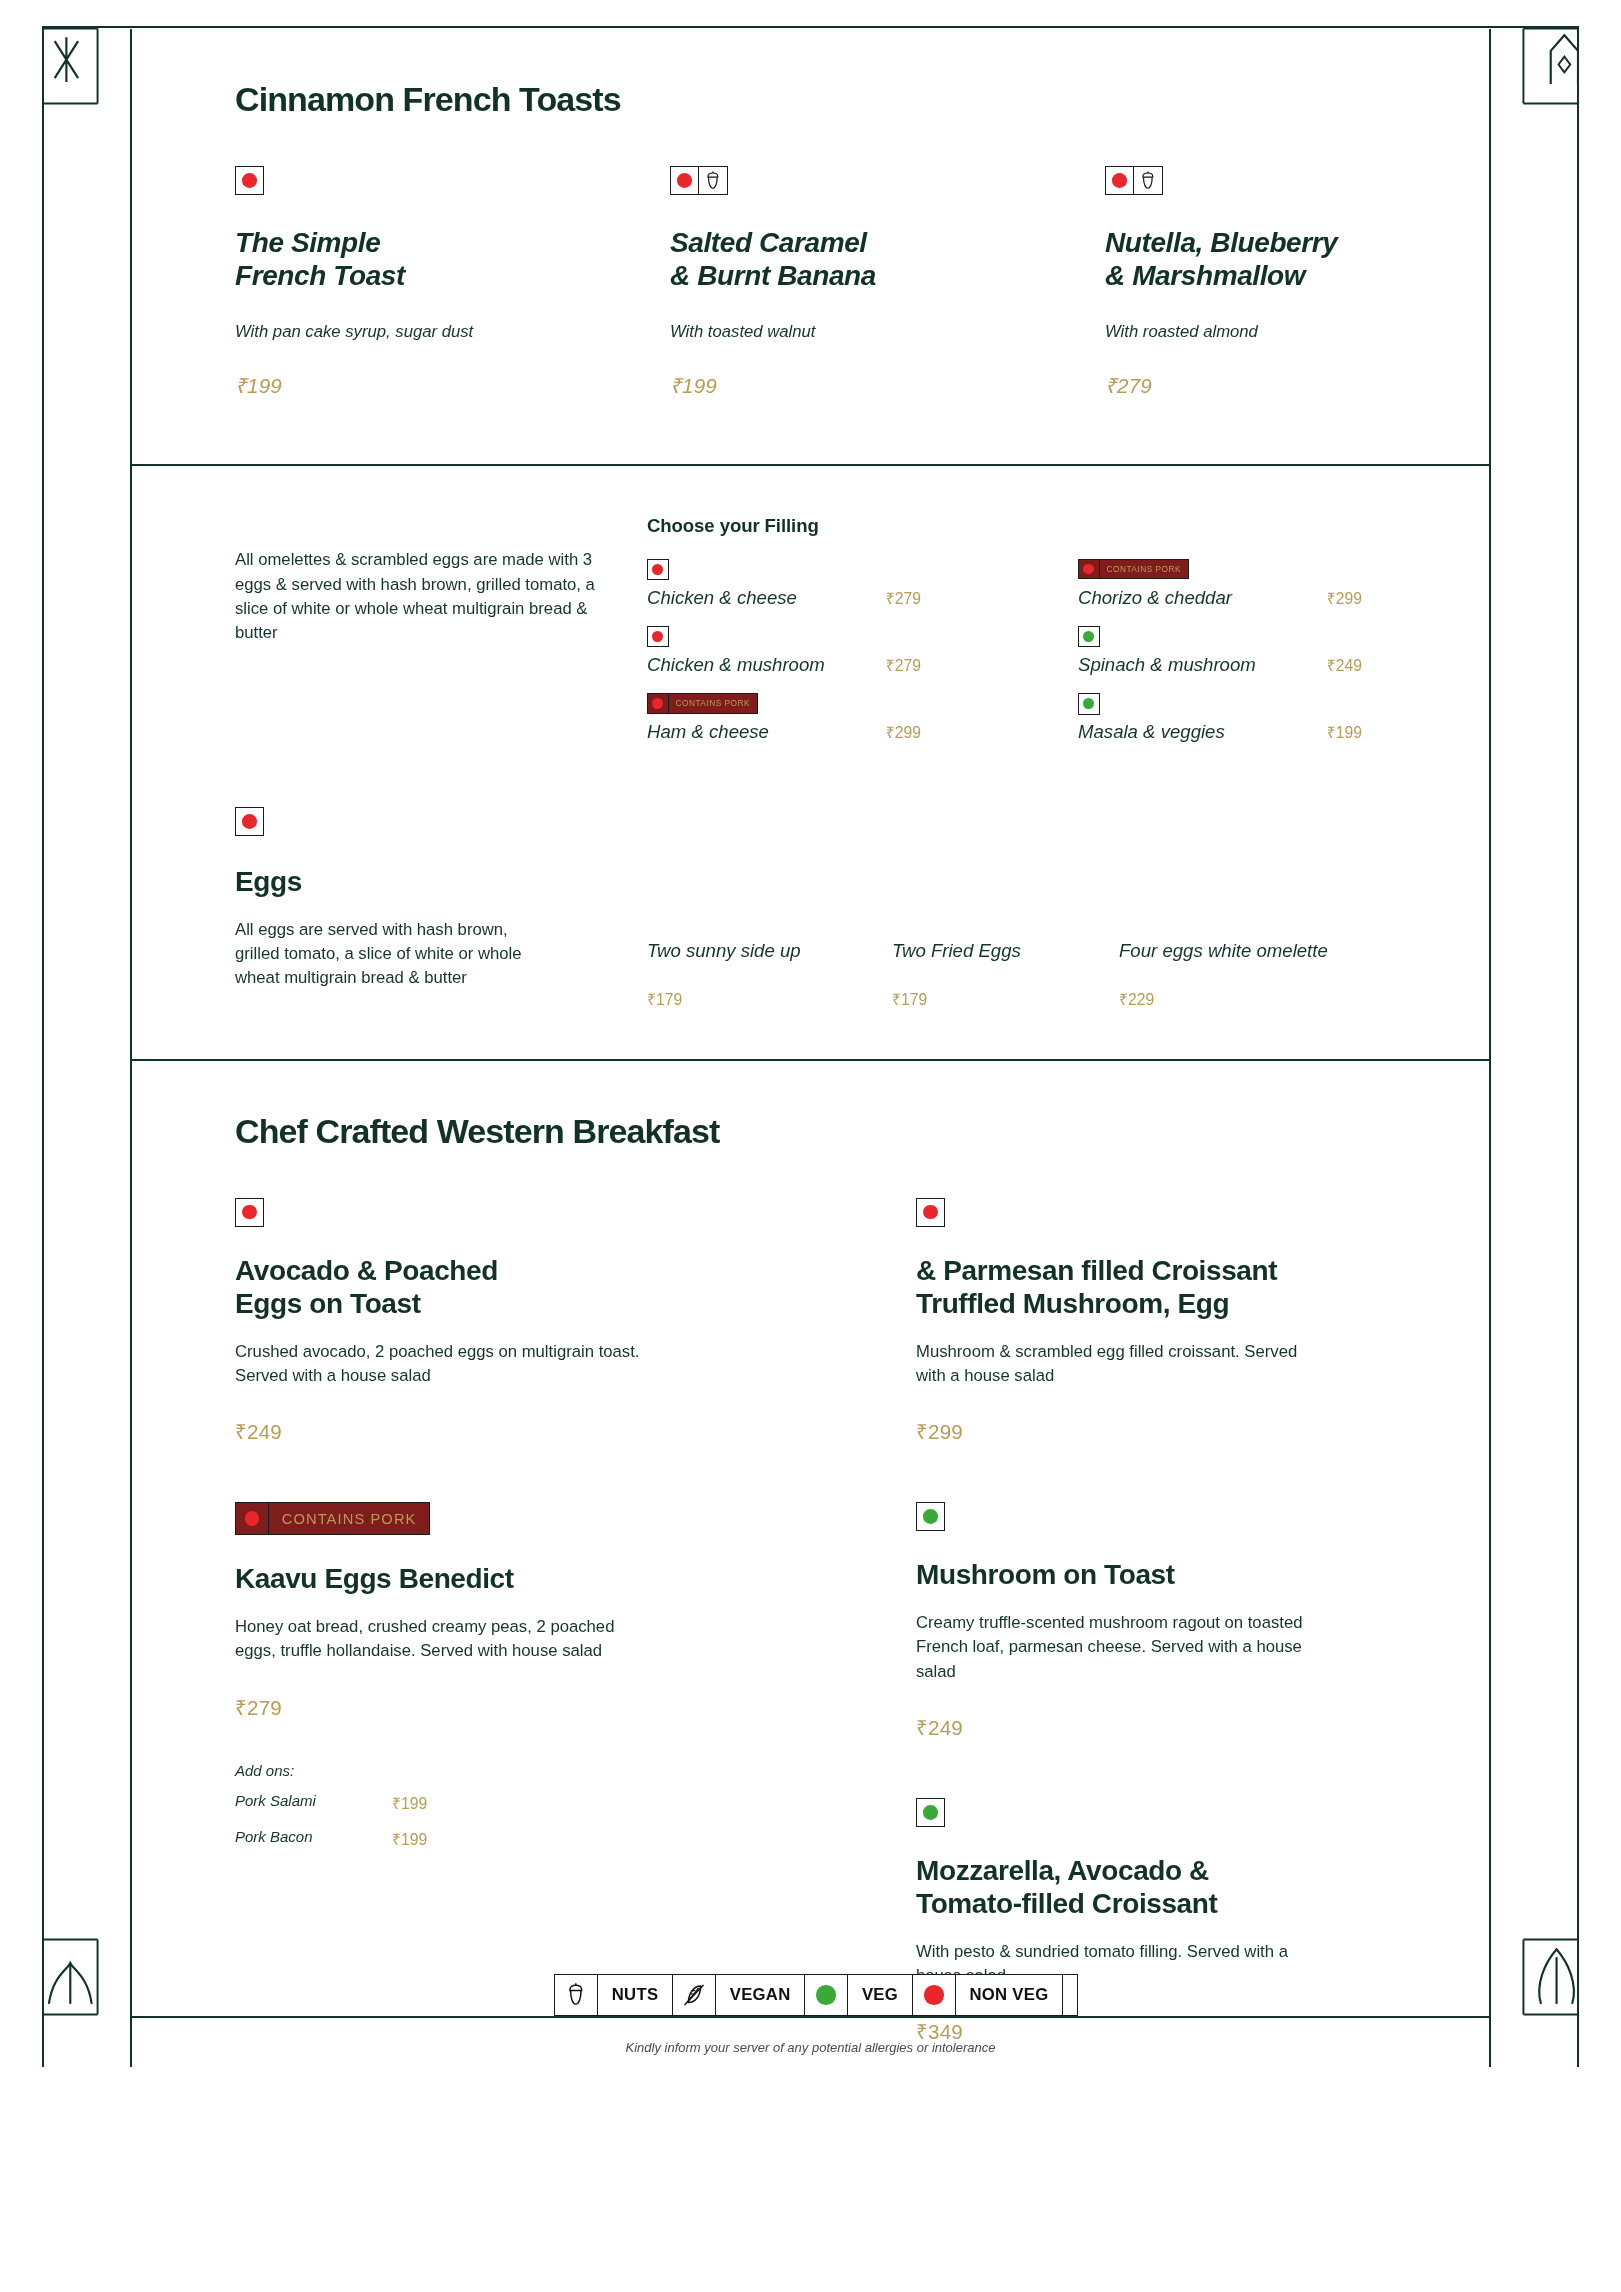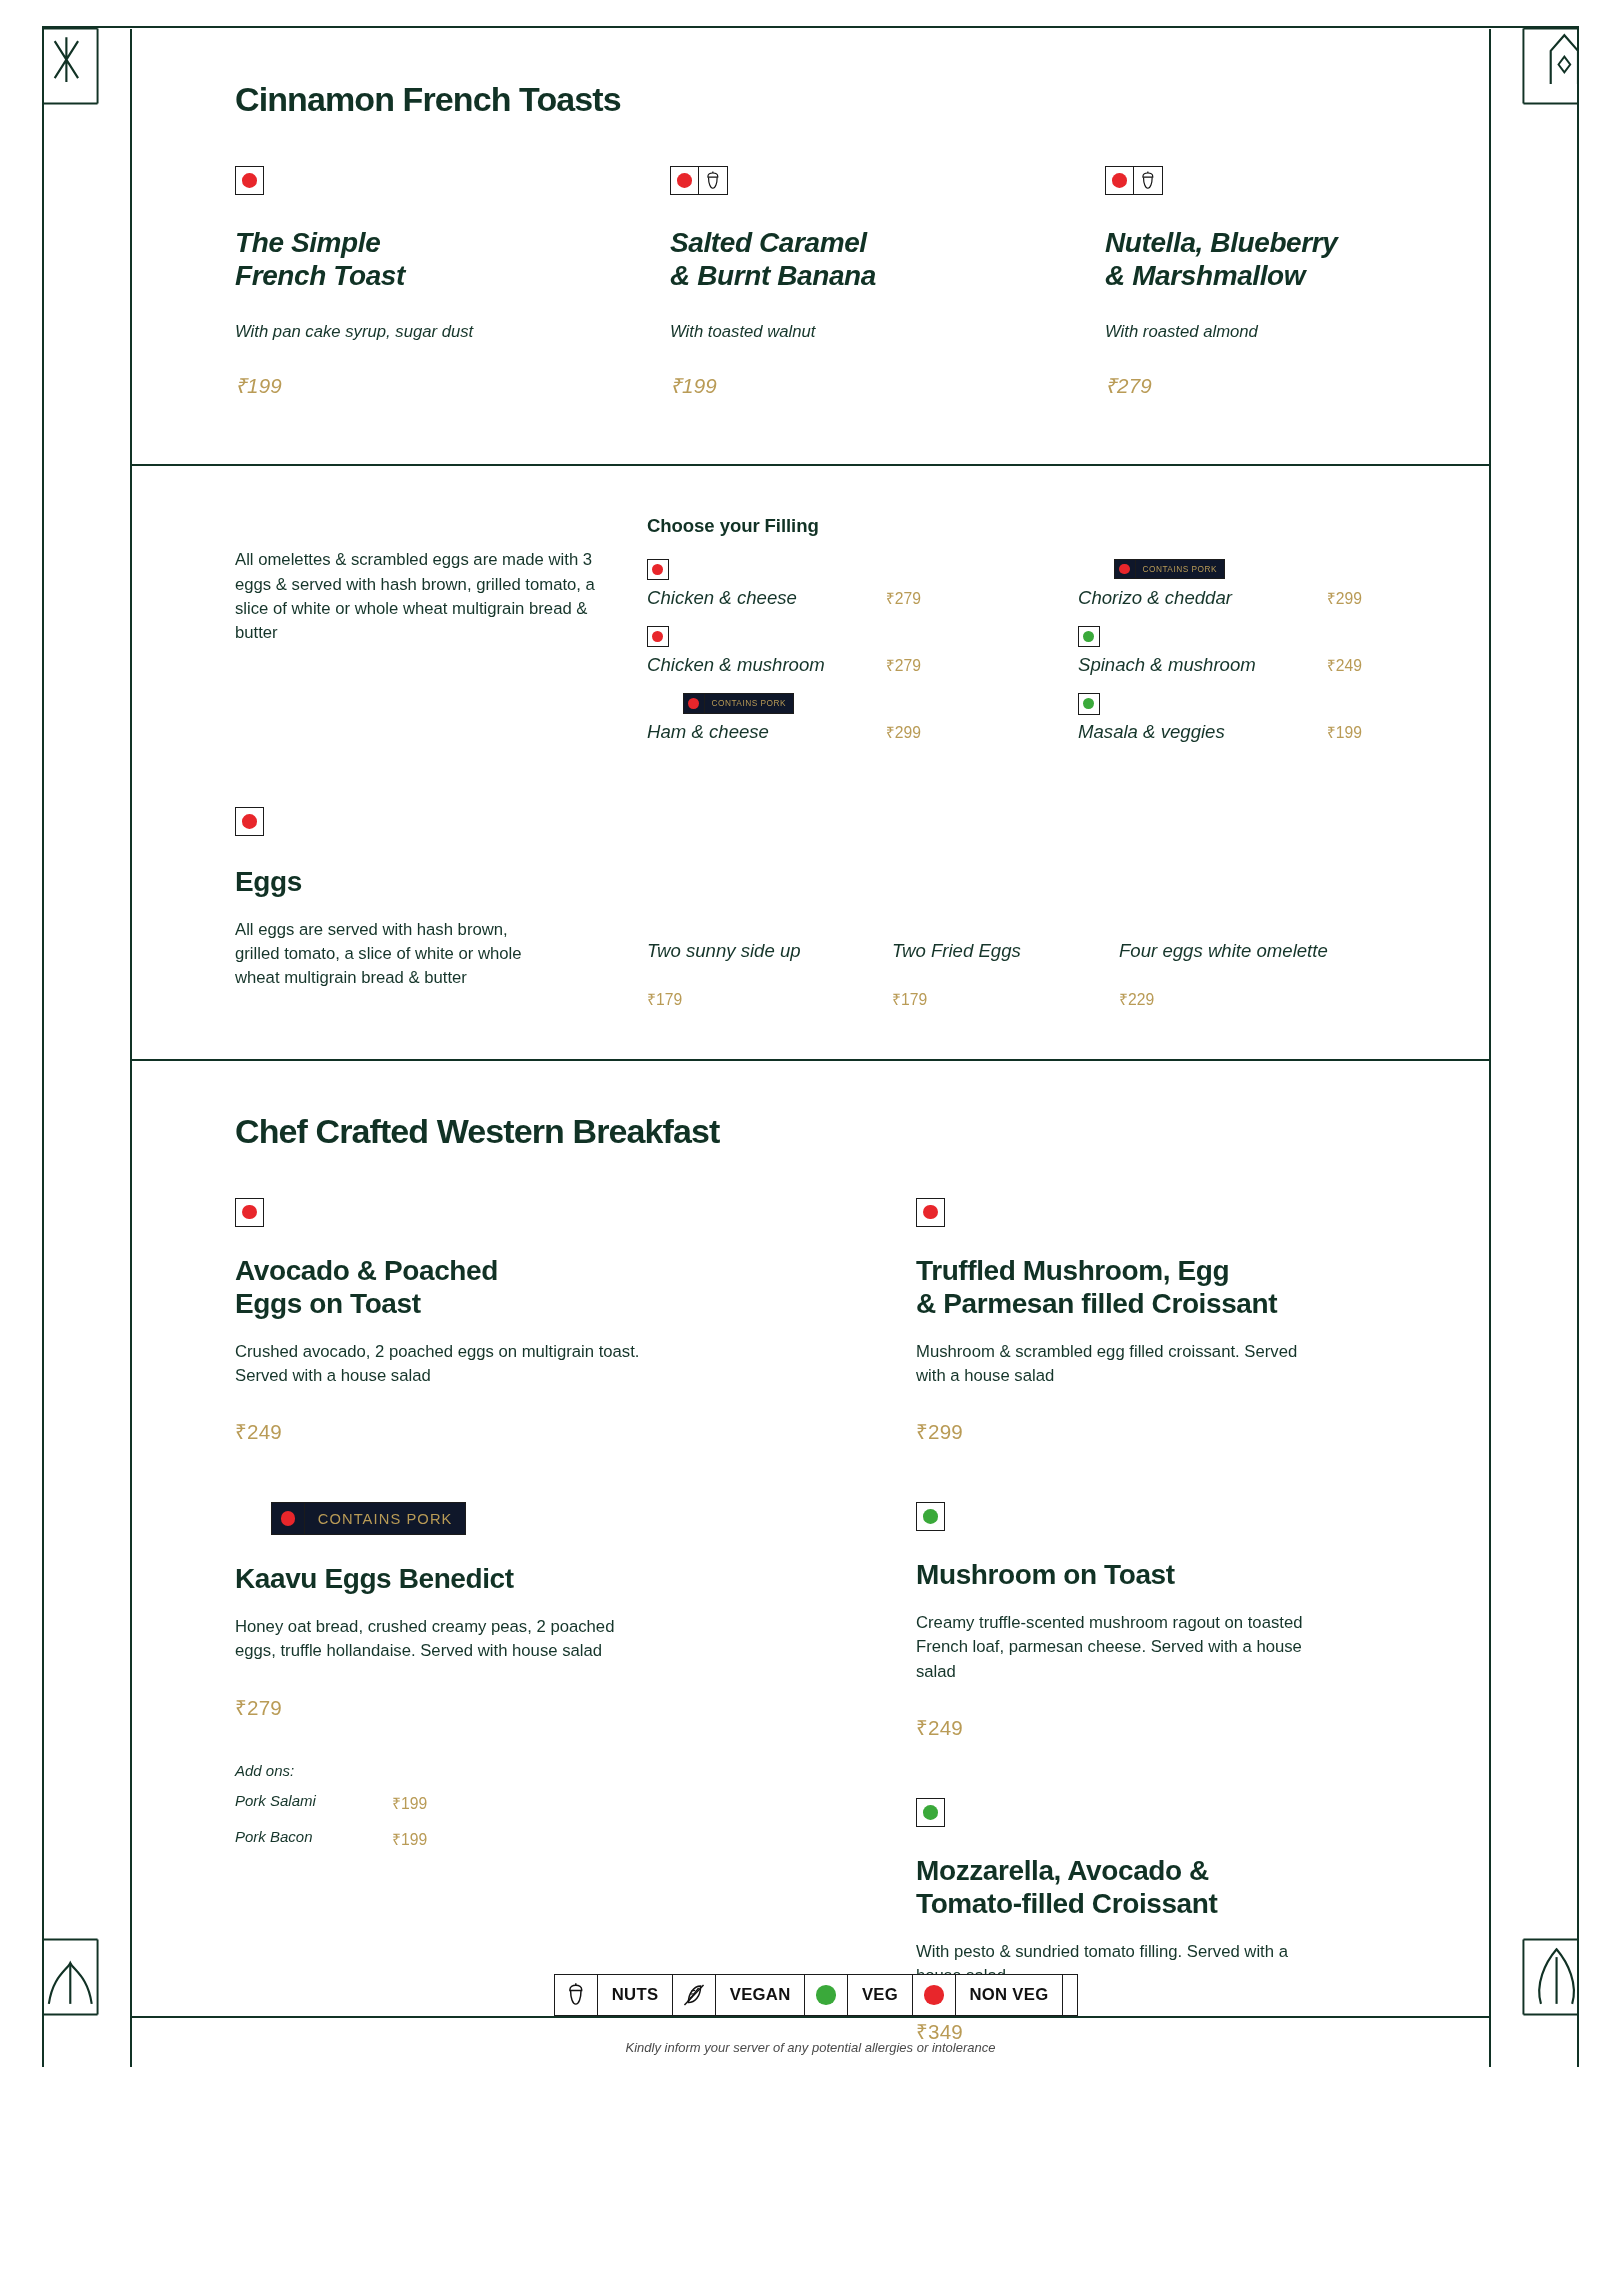--- a/index.html
+++ b/index.html
@@ -99,23 +99,22 @@
   .dot.small { width: 10.8px; height: 10.8px; }
   .dot.nonveg { background: #e8262b; }
   .dot.veg { background: #3aa93a; }
   .mark-box.nuts svg { display:block; }
   .marks .mark-box + .mark-box { border-left: none; }
 
   .pork-badge {
     display: flex; align-items: center;
     border: 1.6px solid #1b1b1b;
     height: 33px;
-    background: #0f172a;
+    background: #7f1d1d;
     width: fit-content;
-    margin-left: 36px;
   }
   .pork-badge .swatch {
     width: 33px; height: 100%;
     display: flex; align-items: center; justify-content: center;
     border-right: 1.6px solid #1b1b1b;
   }
   .pork-badge .ptxt {
     font-size: 14.7px; letter-spacing: 1.1px;
     color: #b99b56; padding: 0 12.7px;
     white-space: nowrap;
@@ -509,22 +508,22 @@
 
         <div class="wb-col">
 
           <div class="wb-item">
             <div class="marks">
               <div class="mark-box">
                   <span class="dot nonveg"></span>
                 </div>
             </div>
             <div class="item-title">
+              <div>&amp; Parmesan filled Croissant</div>
               <div>Truffled Mushroom, Egg</div>
-              <div>&amp; Parmesan filled Croissant</div>
             </div>
             <div class="item-desc">Mushroom &amp; scrambled egg filled croissant. Served with a house salad</div>
             <div class="price">₹299</div>
           </div>
 
           <div class="wb-item">
             <div class="marks">
               <div class="mark-box">
                   <span class="dot veg"></span>
                 </div>

